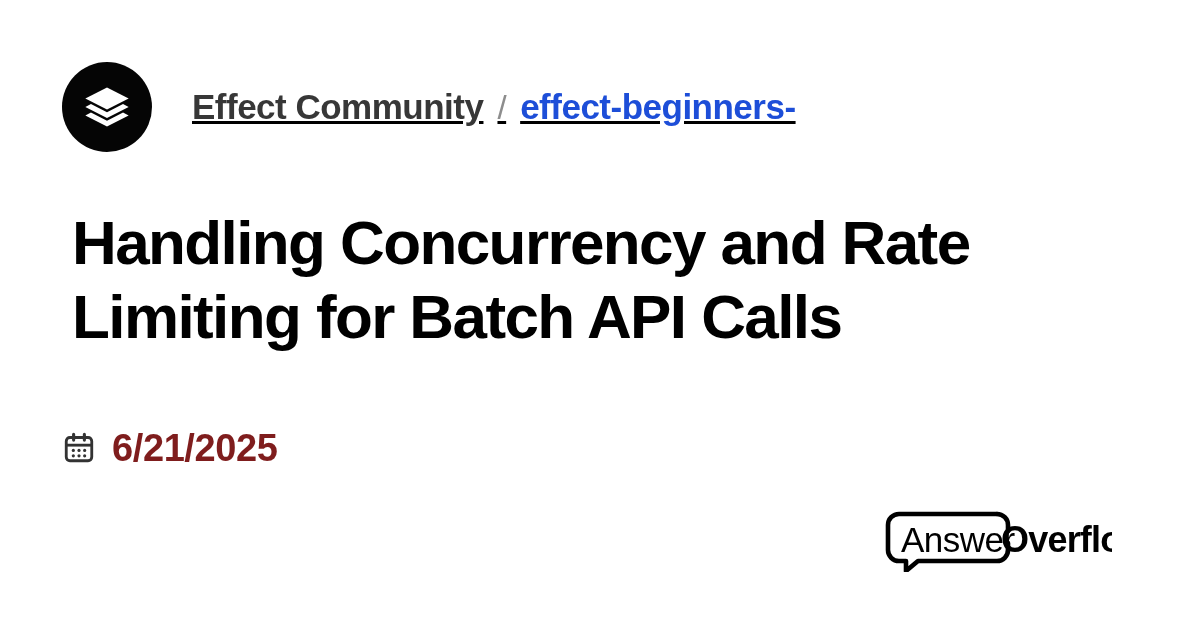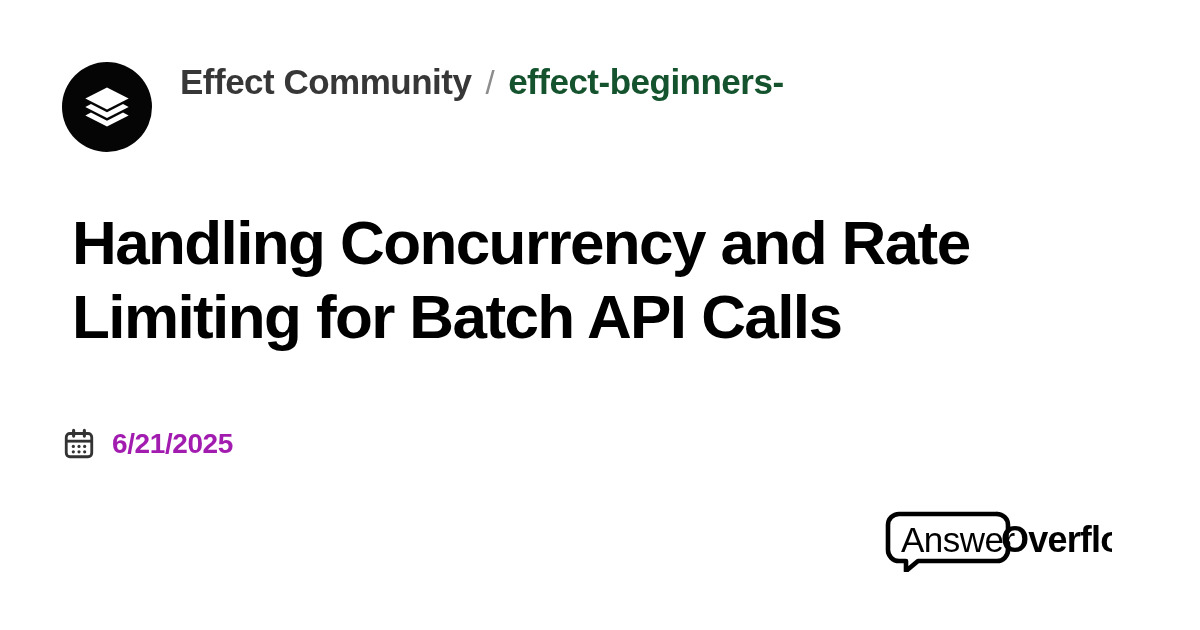--- a/index.html
+++ b/index.html
@@ -18,24 +18,25 @@
   .card {
     position: absolute;
     inset: 0;
     box-sizing: border-box;
     padding: 62px;
   }
 
   
   .header-row {
     display: flex;
-    align-items: flex-start;
-    gap: 28px;
+    align-items: center;
+    gap: 40px;
     height: 90px;
     white-space: nowrap;
+    text-decoration: underline;
   }
 
   .server-avatar {
     width: 90px;
     height: 90px;
     min-width: 90px;
     border-radius: 50%;
     background: #050505;
     display: flex;
     align-items: center;
@@ -52,21 +53,21 @@
     letter-spacing: -0.5px;
     color: #373737;
     overflow: hidden;
   }
   .breadcrumb .sep {
     font-size: 33px;
     font-weight: 400;
     color: #8d8d8d;
   }
   .breadcrumb .channel {
-    color: #14532d;
+    color: #1d4ed8;
   }
 
   
   .title {
     margin: 10px;
     padding-top: 44px;
     max-width: 920px;
     font-size: 62px;
     line-height: 1.20;
     font-weight: bold;
@@ -76,24 +77,24 @@
 
   
   .date-row {
     display: flex;
     align-items: center;
     gap: 16px;
     padding-top: 62px;
   }
   .date-row svg { display: block; }
   .date-text {
-    font-size: 28px;
+    font-size: 38px;
     font-weight: bold;
     letter-spacing: -0.4px;
-    color: #a21caf;
+    color: #7f1d1d;
   }
 
   
   .watermark {
     position: absolute;
     right: 88px;
     bottom: 58px;
     display: flex;
     align-items: center;
   }

